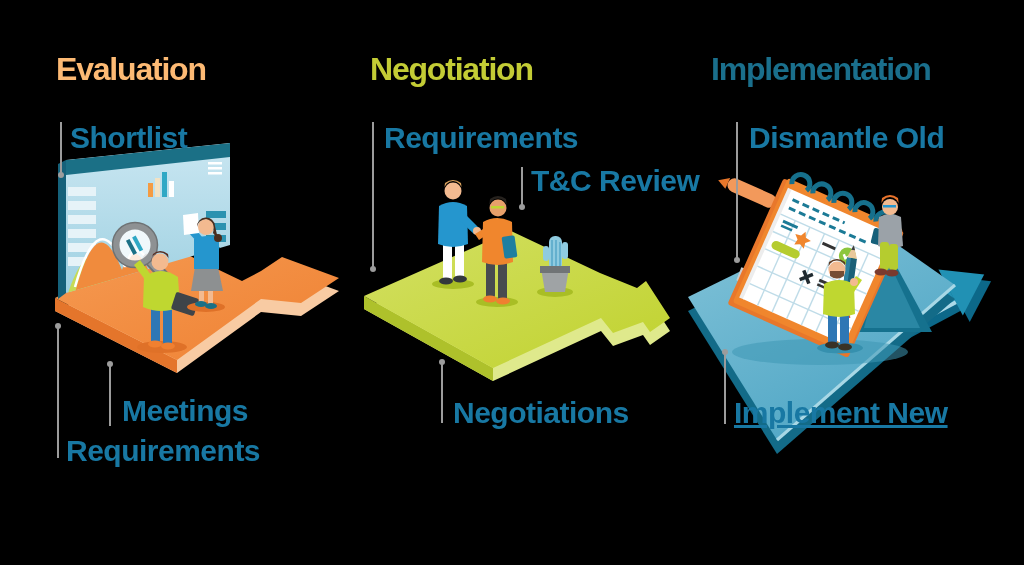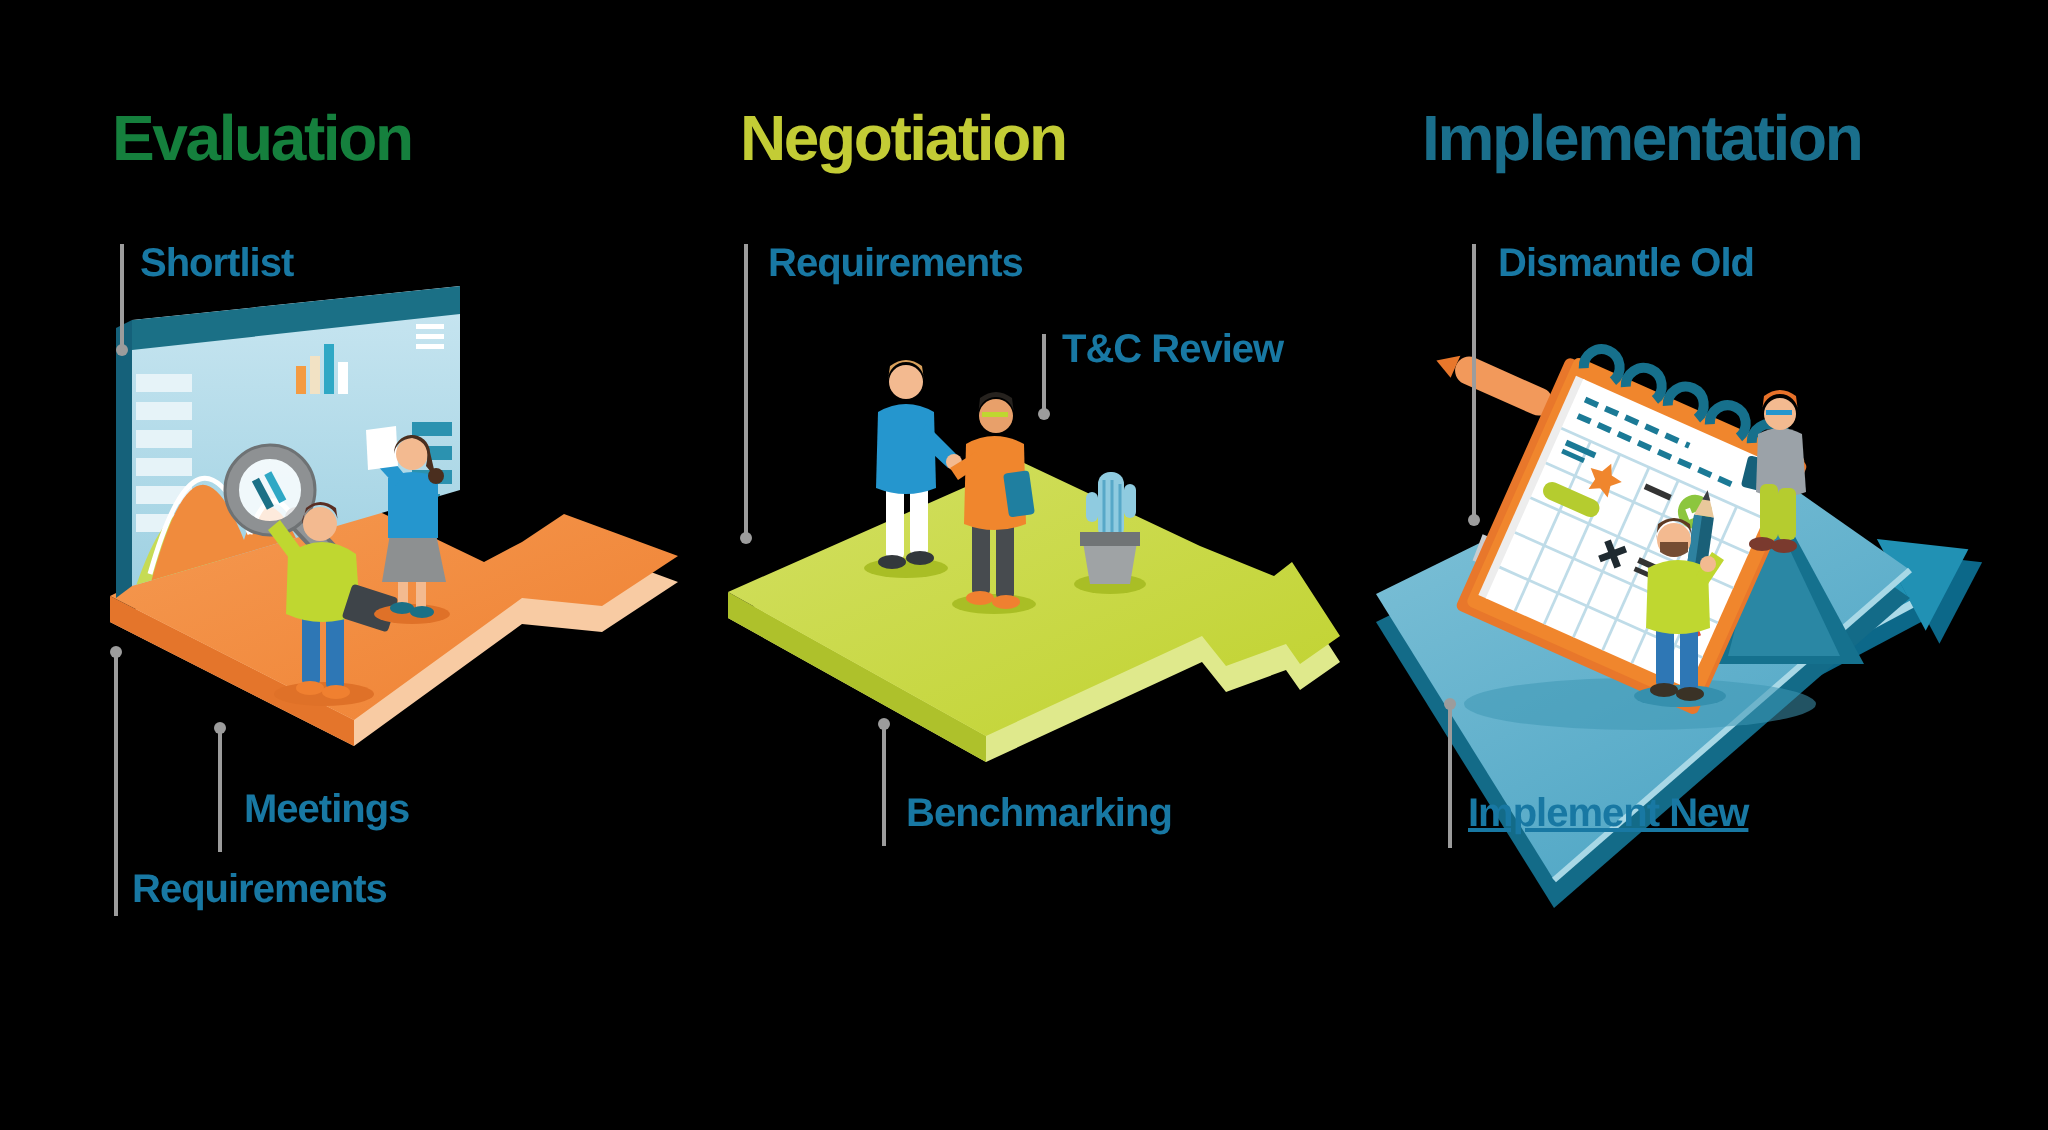--- a/index.html
+++ b/index.html
@@ -1,23 +1,23 @@
 <!DOCTYPE html>
 <html><head>
 <meta charset="utf-8">
 <style>
   html,body{margin:0;padding:0;background:#000;}
   #stage{position:relative;width:1024px;height:565px;background:#000;overflow:hidden;
          font-family:"Liberation Sans","DejaVu Sans",sans-serif;}
   .phase-title{position:absolute;font-size:32px;font-weight:bold;letter-spacing:-1.2px;
                line-height:1.1;white-space:nowrap;z-index:6;}
-  #title-eval{left:56px;top:52px;color:#15803d;}
+  #title-eval{left:56px;top:52px;color:#fdba74;}
   #title-nego{left:370px;top:52px;color:#C3CC35;}
   #title-impl{left:711px;top:52px;color:#1A6F8C;}
-  .step-label{position:absolute;font-size:20px;font-weight:bold;letter-spacing:-0.5px;
+  .step-label{position:absolute;font-size:30px;font-weight:bold;letter-spacing:-0.5px;
               color:#1878A3;white-space:nowrap;z-index:6;}
   #lbl-shortlist{left:70px;top:121px;}
   #lbl-benchmarking{left:384px;top:121px;}
   #lbl-tc{left:531px;top:164px;}
   #lbl-dismantle{left:749px;top:121px;}
   #lbl-meetings{left:122px;top:394px;}
   #lbl-requirements{left:66px;top:434px;}
   #lbl-negotiations{left:453px;top:396px;}
   #lbl-implementnew{left:734px;top:396px;text-decoration:underline;}
   .connector{position:absolute;width:2px;background:#9C9C9C;z-index:5;}
@@ -46,21 +46,21 @@
   <div class="phase-title" id="title-eval">Evaluation</div>
   <div class="phase-title" id="title-impl">Implementation</div>
   <div class="phase-title" id="title-nego">Negotiation</div>
 
   <div class="step-label" id="lbl-shortlist">Shortlist</div>
   <div class="step-label" id="lbl-benchmarking">Requirements</div>
   <div class="step-label" id="lbl-tc">T&amp;C Review</div>
   <div class="step-label" id="lbl-dismantle">Dismantle Old</div>
   <div class="step-label" id="lbl-requirements">Requirements</div>
   <div class="step-label" id="lbl-meetings">Meetings</div>
-  <div class="step-label" id="lbl-negotiations">Benchmarking</div>
+  <div class="step-label" id="lbl-negotiations">Negotiations</div>
   <div class="step-label" id="lbl-implementnew">Implement New</div>
 
   <div class="connector dot-bottom" id="c-shortlist"></div>
   <div class="connector dot-bottom" id="c-benchmarking"></div>
   <div class="connector dot-bottom" id="c-tc"></div>
   <div class="connector dot-bottom" id="c-dismantle"></div>
   <div class="connector dot-top" id="c-meetings"></div>
   <div class="connector dot-top" id="c-requirements"></div>
   <div class="connector dot-top" id="c-negotiations"></div>
   <div class="connector dot-top" id="c-implementnew"></div>

